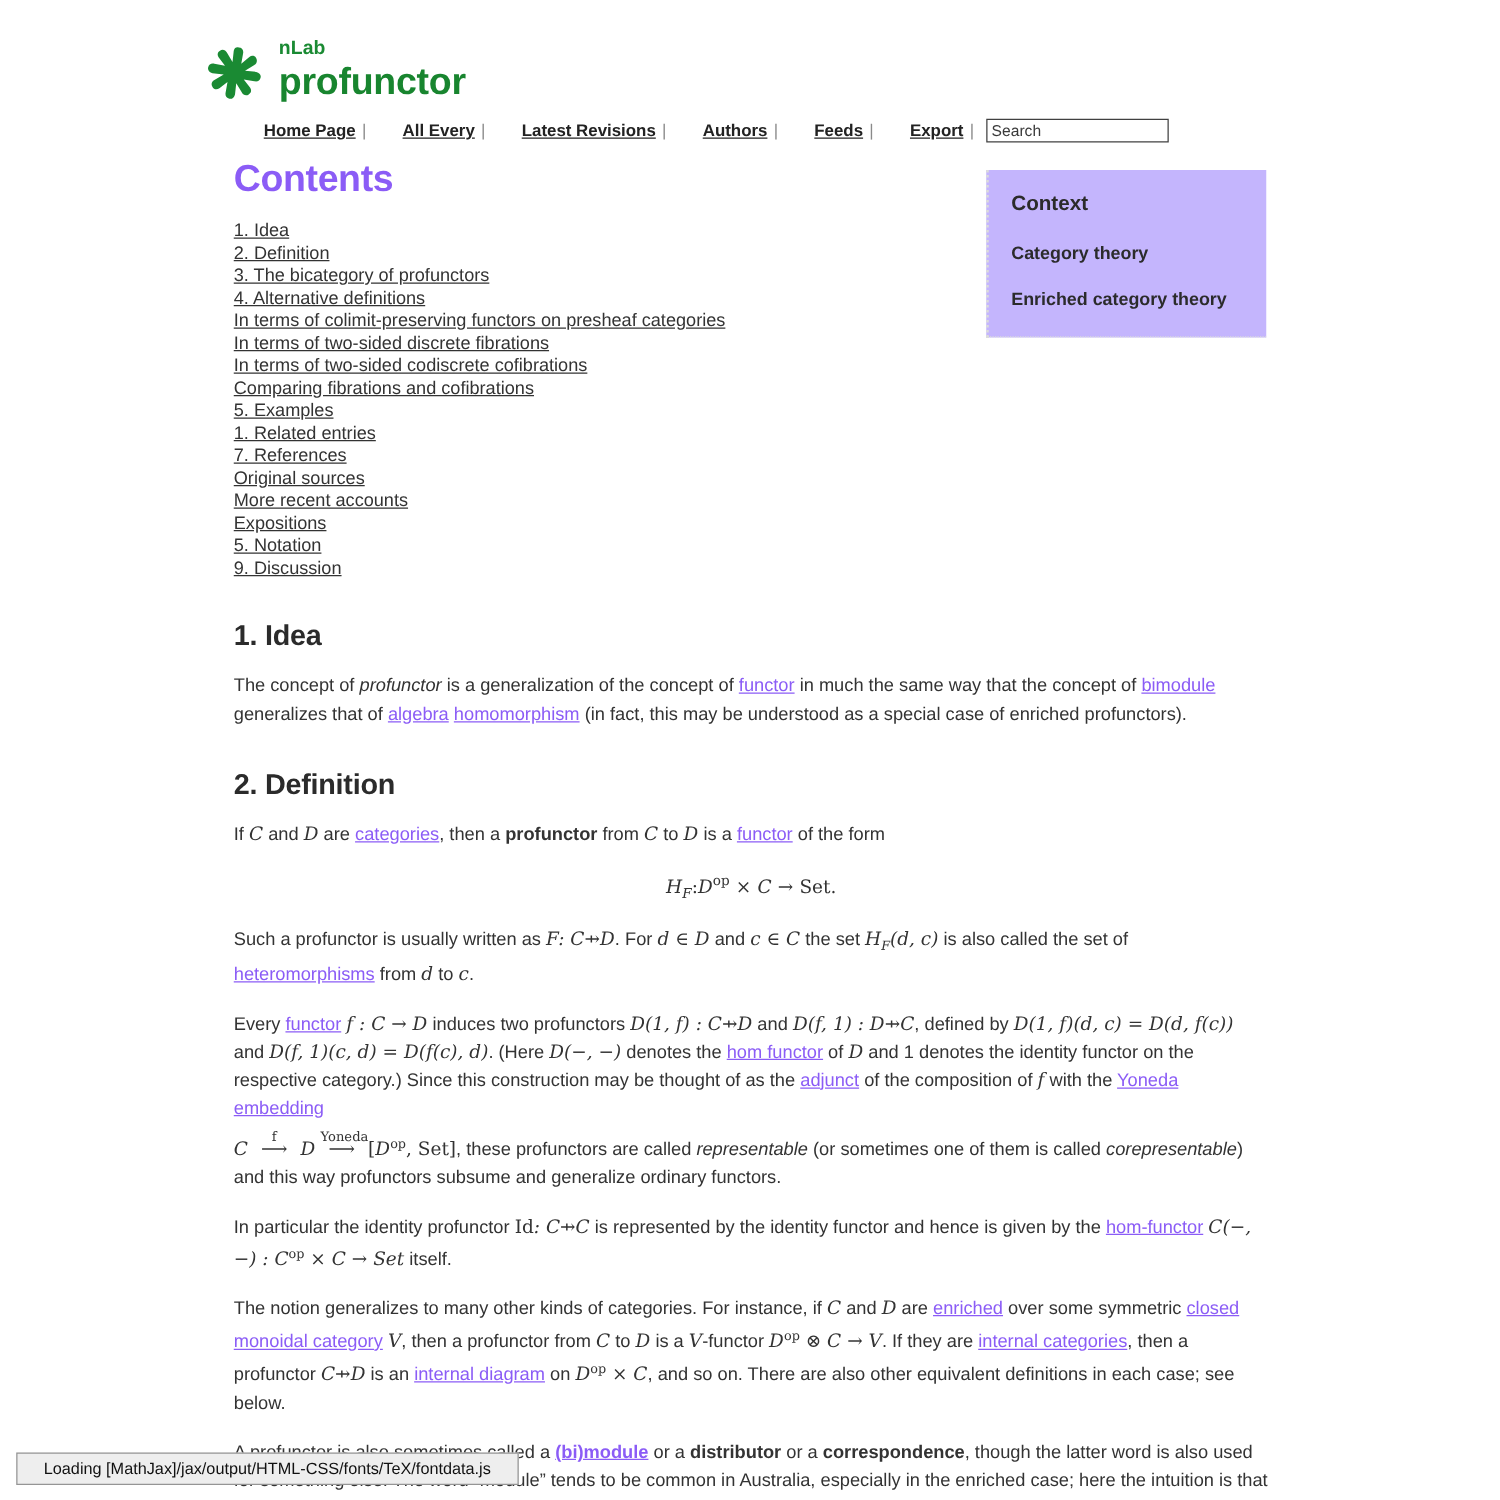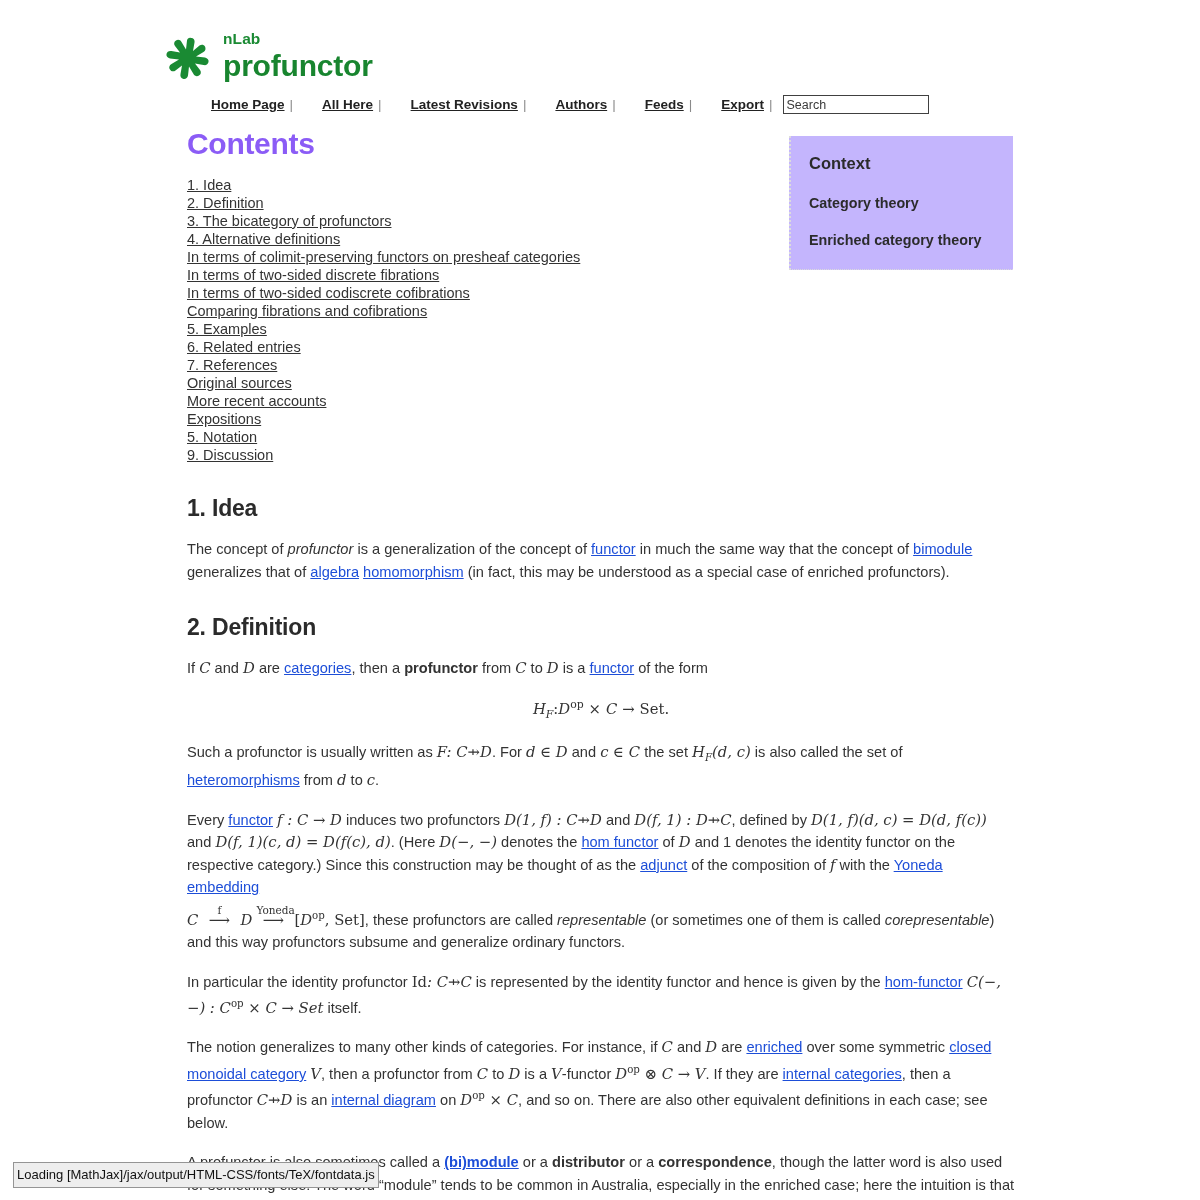--- a/index.html
+++ b/index.html
@@ -135,21 +135,21 @@
 
   
   p.body {
     font-size: 14.6px;
     line-height: 22.5px;
     color: #333333;
     margin: 0 0 17px 0;
     text-align: left;
   }
   a.wikilink {
-    color: #1d4ed8;
+    color: #8b5cf6;
     text-decoration: underline;
   }
   .it { font-style: italic; }
   .bd { font-weight: bold; }
 
   
   .mathi {
     font-family: "DejaVu Serif", serif;
     font-style: italic;
     font-size: 14.8px;
@@ -235,21 +235,21 @@
   .mathjax-status {
     position: absolute;
     left: 13px;
     bottom: 12px;
     background: #eeeeee;
     border: 1px solid #959595;
     color: #111111;
     font-family: "Liberation Sans", sans-serif;
     font-size: 13px;
     line-height: 16px;
-    padding: 4px 3px;
+    padding: 4px 21px;
     white-space: nowrap;
     z-index: 50;
   }
 </style>
 </head>
 <body>
 
 <div class="page">
 
   <div class="header">
@@ -264,21 +264,21 @@
       <div class="brandtext">
         <div class="sitename">nLab</div>
         <div class="pagetitle">profunctor</div>
       </div>
     </div>
   </div>
 
   <div class="navbar">
     <a class="navlink" href="#">Home Page</a>
     <span class="navsep">|</span>
-    <a class="navlink" href="#">All Here</a>
+    <a class="navlink" href="#">All Every</a>
     <span class="navsep">|</span>
     <a class="navlink" href="#">Latest Revisions</a>
     <span class="navsep">|</span>
     <a class="navlink" href="#">Authors</a>
     <span class="navsep">|</span>
     <a class="navlink" href="#">Feeds</a>
     <span class="navsep">|</span>
     <a class="navlink" href="#">Export</a>
     <span class="navsep">|</span>
     <input class="search-input" type="text" placeholder="Search" style="">
@@ -297,21 +297,21 @@
     <ul class="toc">
       <li class="toc-l1"><a href="#">1. Idea</a></li>
       <li class="toc-l1"><a href="#">2. Definition</a></li>
       <li class="toc-l1"><a href="#">3. The bicategory of profunctors</a></li>
       <li class="toc-l1"><a href="#">4. Alternative definitions</a></li>
       <li class="toc-l2"><a href="#">In terms of colimit-preserving functors on presheaf categories</a></li>
       <li class="toc-l2"><a href="#">In terms of two-sided discrete fibrations</a></li>
       <li class="toc-l2"><a href="#">In terms of two-sided codiscrete cofibrations</a></li>
       <li class="toc-l2"><a href="#">Comparing fibrations and cofibrations</a></li>
       <li class="toc-l1"><a href="#">5. Examples</a></li>
-      <li class="toc-l1"><a href="#">6. Related entries</a></li>
+      <li class="toc-l1"><a href="#">1. Related entries</a></li>
       <li class="toc-l1"><a href="#">7. References</a></li>
       <li class="toc-l2"><a href="#">Original sources</a></li>
       <li class="toc-l2"><a href="#">More recent accounts</a></li>
       <li class="toc-l2"><a href="#">Expositions</a></li>
       <li class="toc-l1"><a href="#">5. Notation</a></li>
       <li class="toc-l1"><a href="#">9. Discussion</a></li>
     </ul>
 
     <h2 class="section">1. Idea</h2>
 

